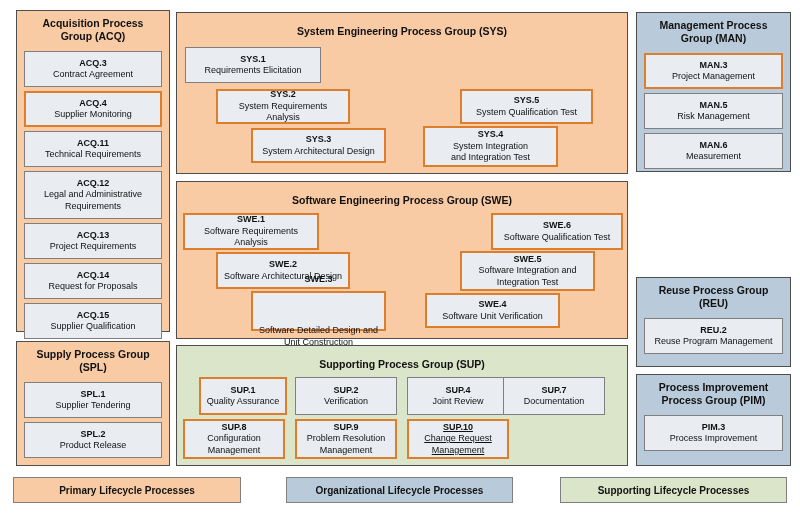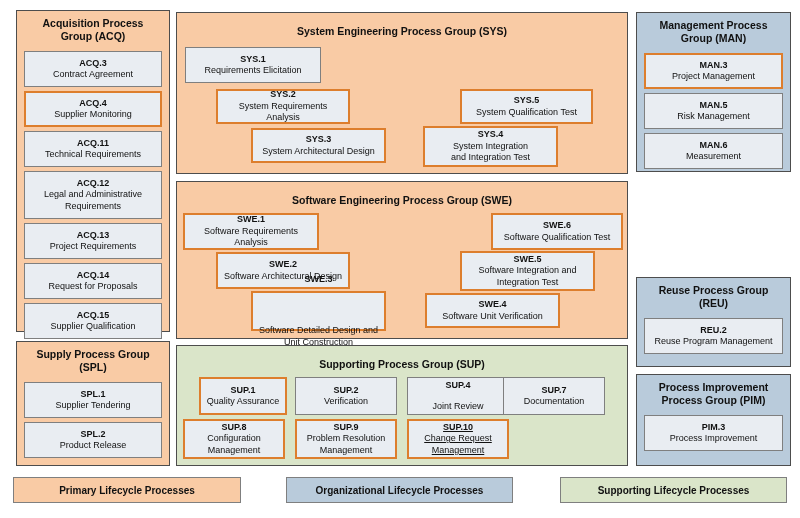--- a/index.html
+++ b/index.html
@@ -144,21 +144,21 @@
   <div class="grp sup" style="left:176px;top:345px;width:452px;height:121px;">
     <div class="gtitle">Supporting Process Group (SUP)</div>
     <div class="pbox hl abs" style="left:22px;top:31px;width:88px;height:38px;">
       <div class="pid">SUP.1</div>
       <div class="pname">Quality Assurance</div>
     </div>
     <div class="pbox abs" style="left:118px;top:31px;width:102px;height:38px;">
       <div class="pid">SUP.2</div>
       <div class="pname">Verification</div>
     </div>
-    <div class="pbox abs" style="left:230px;top:31px;width:102px;height:38px;justify-content:space-between;">
+    <div class="pbox abs" style="left:230px;top:31px;width:102px;height:38px;">
       <div class="pid">SUP.4</div>
       <div class="pname">Joint Review</div>
     </div>
     <div class="pbox abs" style="left:326px;top:31px;width:102px;height:38px;">
       <div class="pid">SUP.7</div>
       <div class="pname">Documentation</div>
     </div>
     <div class="pbox hl abs" style="left:6px;top:73px;width:102px;height:40px;">
       <div class="pid">SUP.8</div>
       <div class="pname">Configuration Management</div>

